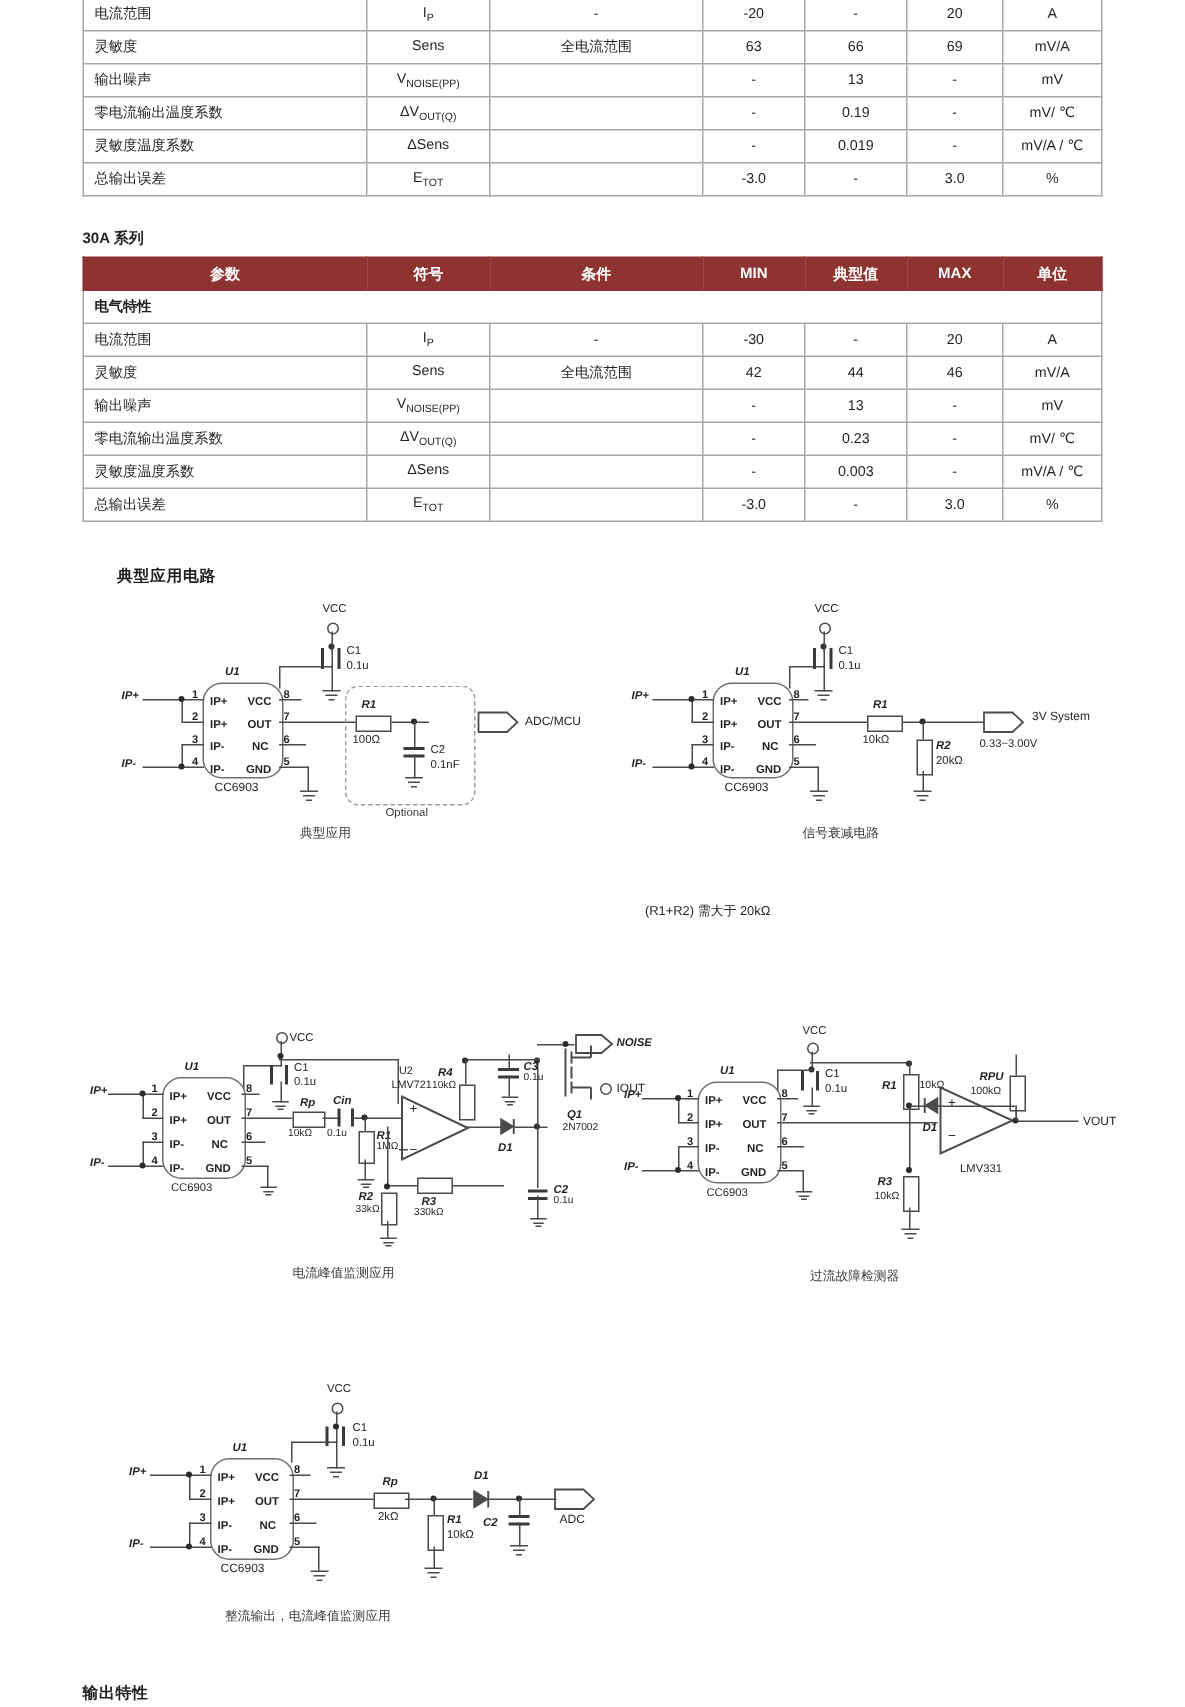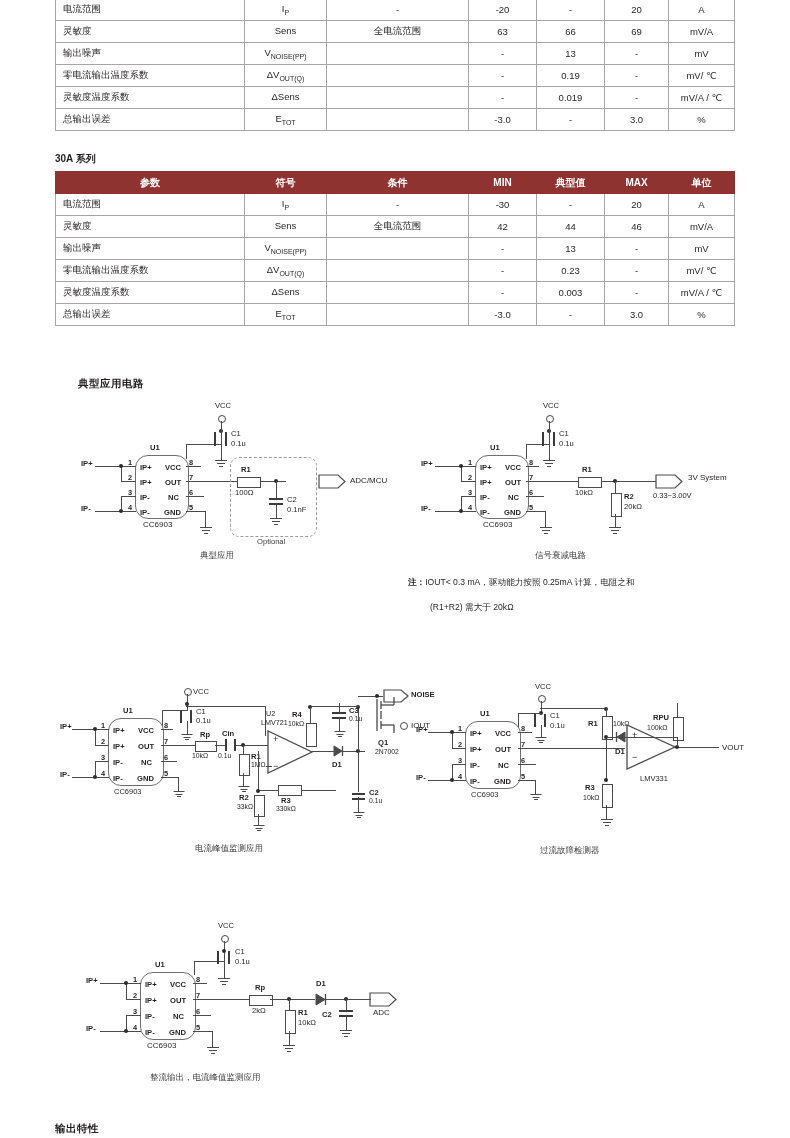--- a/index.html
+++ b/index.html
@@ -30,21 +30,21 @@
   #h-output{left:55px;top:1122px;}
 
   
   .sch{position:absolute;}
   .w{position:absolute;background:#4a4a4a;}          
   .wh{height:1.3px;}
   .wv{width:1.3px;}
   .dot{position:absolute;width:4.4px;height:4.4px;border-radius:50%;background:#2b2b2b;}
   .chip{position:absolute;border:1.4px solid #6f6f6f;border-radius:13px;background:#fff;}
   .t{position:absolute;font-size:7.6px;color:#231f20;white-space:nowrap;line-height:1;}
-  .tb{font-weight:bold;}
+  .tb{font-weight:bold;font-style:italic;}
   .pinname{position:absolute;font-size:7.6px;font-weight:bold;color:#231f20;white-space:nowrap;}
   .pinnum{position:absolute;font-size:7.4px;font-weight:bold;color:#231f20;}
   .cap{position:absolute;font-size:8.5px;color:#3c3c3c;white-space:nowrap;}
   .res{position:absolute;border:1.3px solid #4a4a4a;background:#fff;}
   .capH{position:absolute;}      
   .capH i{position:absolute;background:#3a3a3a;height:1.5px;left:0;}
   .capV{position:absolute;}
   .capV i{position:absolute;background:#3a3a3a;width:1.5px;top:0;}
   .gnd{position:absolute;}
   .gnd i{position:absolute;background:#4a4a4a;height:1.4px;left:50%;transform:translateX(-50%);}
@@ -147,20 +147,23 @@
         <th>符号</th>
         <th>条件</th>
         <th>MIN</th>
         <th>典型值</th>
         <th>MAX</th>
         <th>单位</th>
       </tr>
     </thead>
     <tbody>
       <tr>
+        <td class="sect" colspan="7">电气特性</td>
+      </tr>
+      <tr>
         <td class="left">电流范围</td>
         <td><span>I</span><span class="sub">P</span></td>
         <td>-</td>
         <td>-30</td>
         <td>-</td>
         <td>20</td>
         <td>A</td>
       </tr>
       <tr>
         <td class="left">灵敏度</td>
@@ -396,23 +399,20 @@
 
     <svg class="flagR" style="left:230px;top:74px;" width="28" height="15" viewBox="0 0 28 15">
       <path d="M1,1 H20 L27,7.5 L20,14 H1 Z" fill="none" stroke="#4a4a4a" stroke-width="1.2"></path>
     </svg>
     <div class="t" style="left:263px;top:74px;font-size:8px;">3V System</div>
     <div class="t" style="left:228px;top:92px;font-size:7.5px;">0.33~3.00V</div>
 
     <div class="cap" style="left:110px;top:150px;">信号衰减电路</div>
   </div>
 
-  <div class="note" style="left:408px;top:574px;">
-    <b>注：</b><span>IOUT&lt; 0.3 mA，驱动能力按照 0.25mA 计算，电阻之和</span>
-  </div>
   <div class="note" style="left:430px;top:599px;">(R1+R2) 需大于 20kΩ</div>
 
   <div class="sch" id="c3" style="left:70px;top:685px;width:340px;height:175px;">
     <div class="vccO" style="left:114px;top:3px;"></div>
     <div class="t" style="left:123px;top:3px;">VCC</div>
     <div class="w wv" style="left:116.5px;top:9px;height:17px;"></div>
     <div class="dot" style="left:114.5px;top:17px;"></div>
     <div class="w wh" style="left:92px;top:25px;width:26px;"></div>
     <div class="w wv" style="left:92px;top:25px;height:22px;"></div>
     <div class="w wh" style="left:116px;top:21px;width:80px;"></div>

